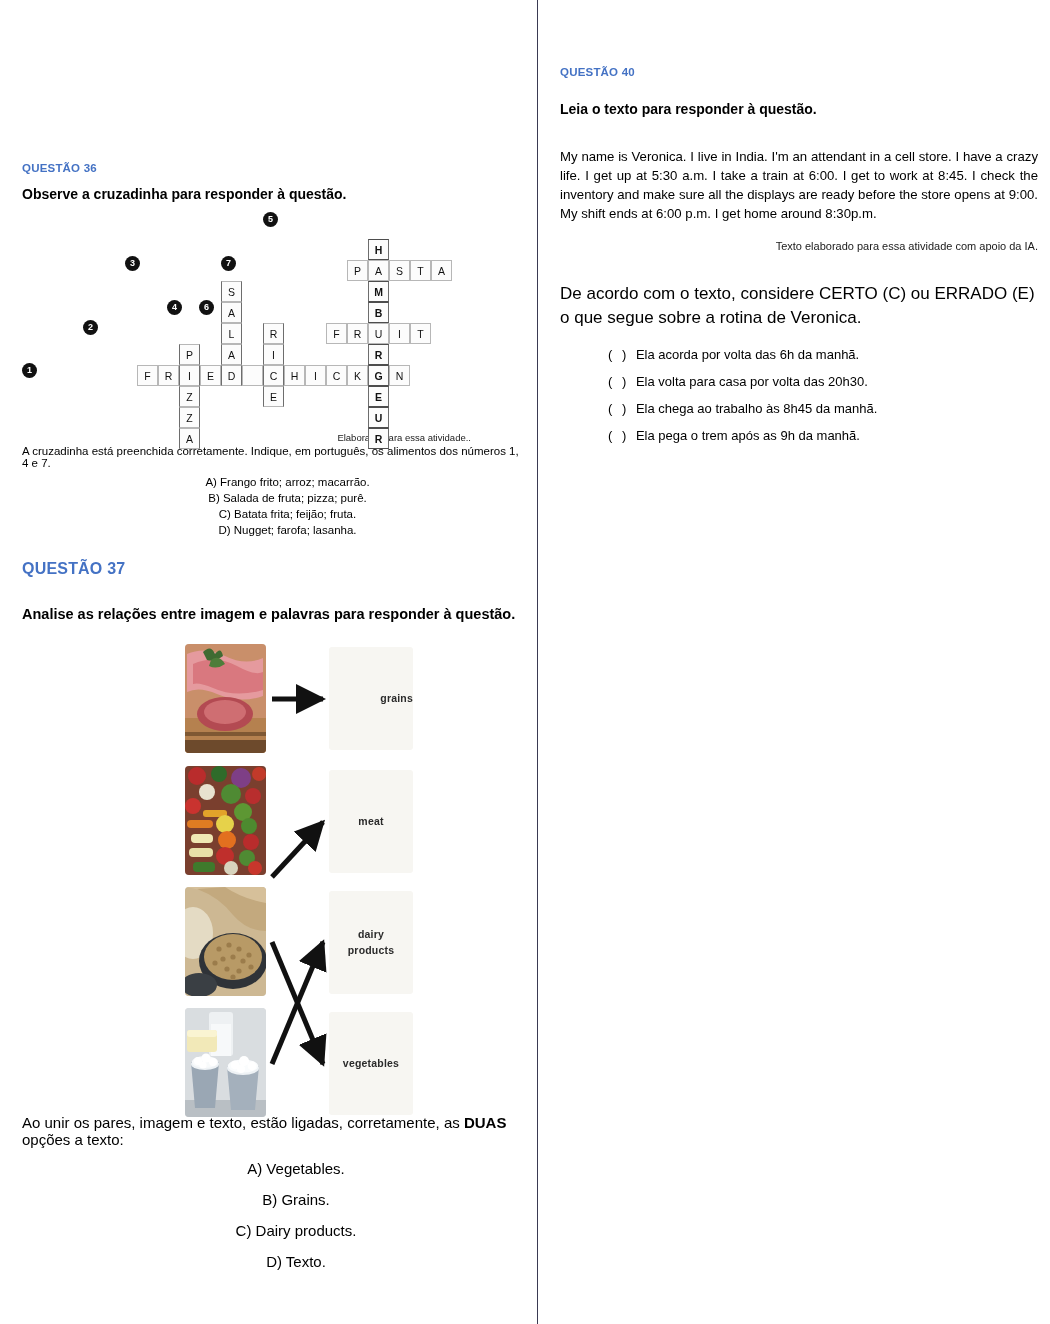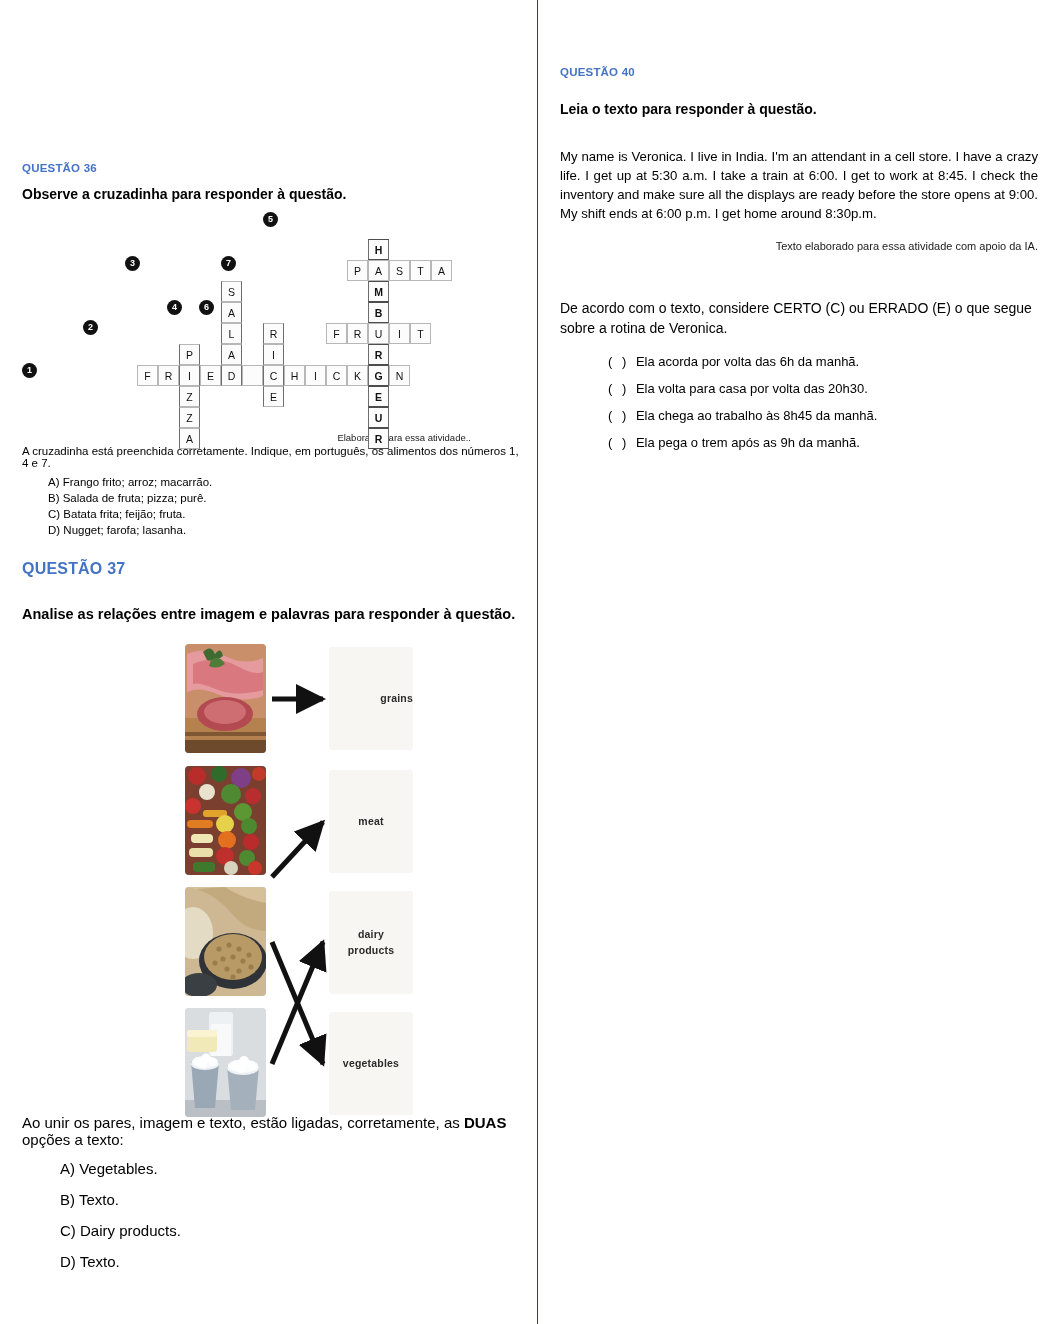--- a/index.html
+++ b/index.html
@@ -38,21 +38,21 @@
     font-size: 14px;
   }
   .instruction.big { font-size: 14.5px; }
   .credit {
     font-size: 9.5px;
     text-align: right;
     color: #1a1a1a;
   }
   .stem { font-size: 11.5px; }
   .stem.big { font-size: 15px; }
-  .opts { margin-top: 5px; }
+  .opts { margin-top: 5px; text-align: center; }
   .opt {
     font-size: 11.5px;
     padding: 2px 0 2px 26px;
   }
   .opt.big { font-size: 15px; padding: 7px 0 7px 38px; }
 
   
   #q36 { position: absolute; left: 22px; top: 158px; width: 505px; }
   #q36 .instruction { margin-top: 12px; }
 
@@ -139,21 +139,21 @@
   
   #q40 { position: absolute; left: 22px; top: 66px; width: 478px; }
   #q40 .instruction { margin-top: 23px; }
   .passage {
     font-size: 13.2px;
     line-height: 1.45;
     margin-top: 30px;
     text-align: justify;
   }
   #q40 .credit { font-size: 11px; margin-top: 16px; }
-  #q40 .stem { font-size: 14px; line-height: 1.45; margin-top: 46px; }
+  #q40 .stem { font-size: 17px; line-height: 1.45; margin-top: 30px; }
   .tf-list { margin-top: 10px; }
   .tf-item {
     font-size: 13px;
     padding: 6px 0 6px 48px;
   }
   .tf-paren { letter-spacing: 3px; }
 </style>
 </head>
 <body>
 
@@ -361,21 +361,21 @@
             <span>dairy</span>
             <span>products</span>
           </div>
         </div>
 
       <div class="stem big">
         <span>Ao unir os pares, imagem e texto, estão ligadas, corretamente, as </span><b>DUAS</b><span> opções a texto:</span>
       </div>
       <div class="opts" id="q37-opts">
           <div class="opt big">A) Vegetables.</div>
-          <div class="opt big">B) Texto.</div>
+          <div class="opt big">B) Grains.</div>
           <div class="opt big">C) Dairy products.</div>
           <div class="opt big">D) Texto.</div>
         </div>
     </div>
 
   </div>
 
   <div class="col-right">
     <div id="q40">
       <div class="q-head small">QUESTÃO 40</div>

